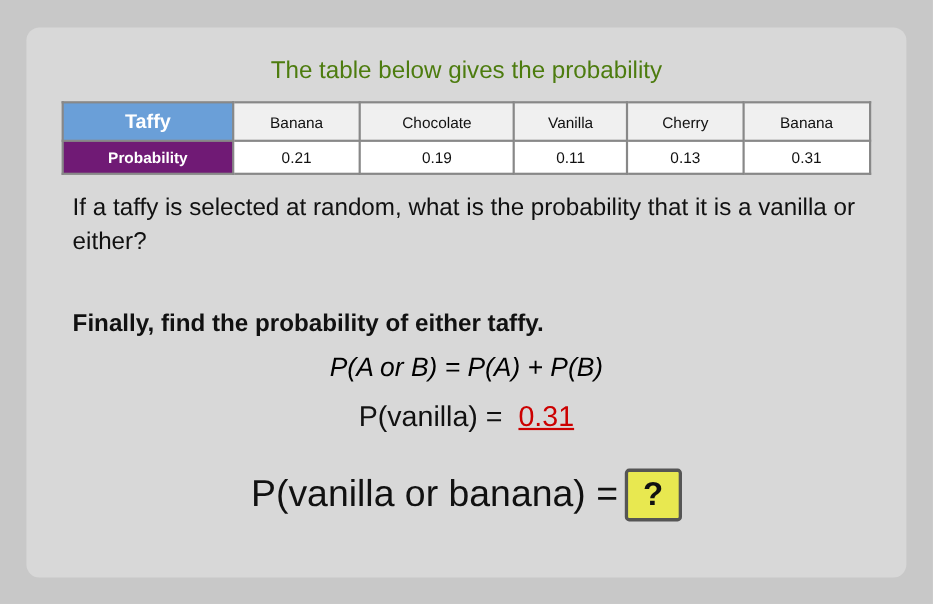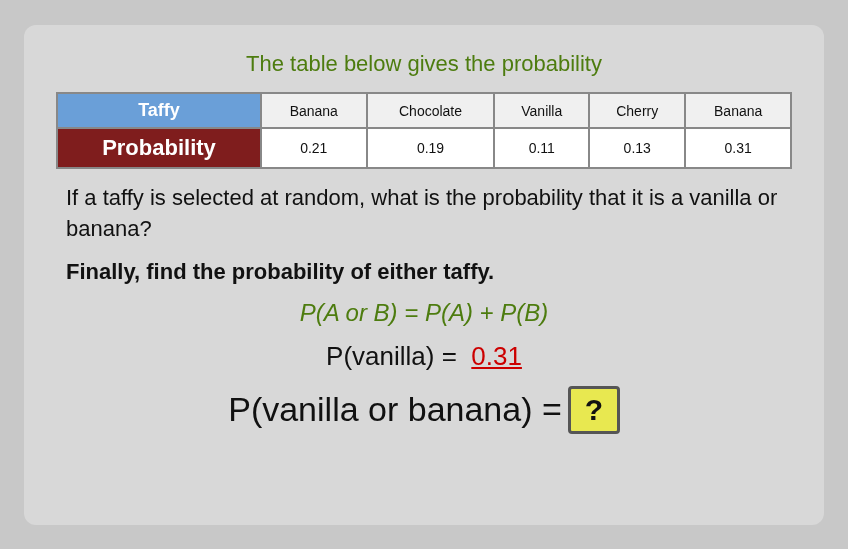--- a/index.html
+++ b/index.html
@@ -52,24 +52,24 @@
     }
 
     .col-taffy-label {
       background: #6a9fd8;
       color: #fff;
       font-weight: 700;
       font-size: 18px;
     }
 
     .col-prob-label {
-      background: #7f1d1d;
+      background: #701a75;
       color: #fff;
       font-weight: 700;
-      font-size: 22px;
+      font-size: 14px;
       text-align: center;
     }
 
     .header-cell {
       background: #f0f0f0;
       font-weight: 400;
     }
 
     .value-cell {
       background: #ffffff;
@@ -85,25 +85,26 @@
       padding-left: 10px;
     }
 
     .finally-text {
       font-size: 22px;
       font-weight: 700;
       color: #111;
       text-align: left;
       width: 100%;
       padding-left: 10px;
+      margin-top: 32px;
     }
 
     .formula-line {
       font-size: 24px;
-      color: #4d7c0f;
+      color: #000000;
       text-align: center;
       width: 100%;
       font-style: italic;
     }
 
     .prob-line {
       font-size: 26px;
       color: #111;
       text-align: center;
       width: 100%;
@@ -119,20 +120,21 @@
 
     .answer-line {
       font-size: 34px;
       color: #111;
       text-align: center;
       width: 100%;
       display: flex;
       align-items: center;
       justify-content: center;
       gap: 0;
+      margin-top: 18px;
     }
 
     .answer-box {
       display: inline-flex;
       align-items: center;
       justify-content: center;
       width: 52px;
       height: 48px;
       background: #e8e850;
       border: 3px solid #555;
@@ -168,21 +170,21 @@
         <td class="value-cell">0.21</td>
         <td class="value-cell">0.19</td>
         <td class="value-cell">0.11</td>
         <td class="value-cell">0.13</td>
         <td class="value-cell">0.31</td>
       </tr>
     </tbody>
       </table>
   </div>
 
-  <div class="question-text">If a taffy is selected at random, what is the probability that it is a vanilla or banana?</div>
+  <div class="question-text">If a taffy is selected at random, what is the probability that it is a vanilla or either?</div>
 
   <div class="finally-text">Finally, find the probability of either taffy.</div>
 
   <div class="formula-line">P(A or B) = P(A) + P(B)</div>
 
   <div class="prob-line">
     <span>
       <span>P(vanilla) =</span>
       &nbsp;<span class="red-val">0.31</span>
     </span>

